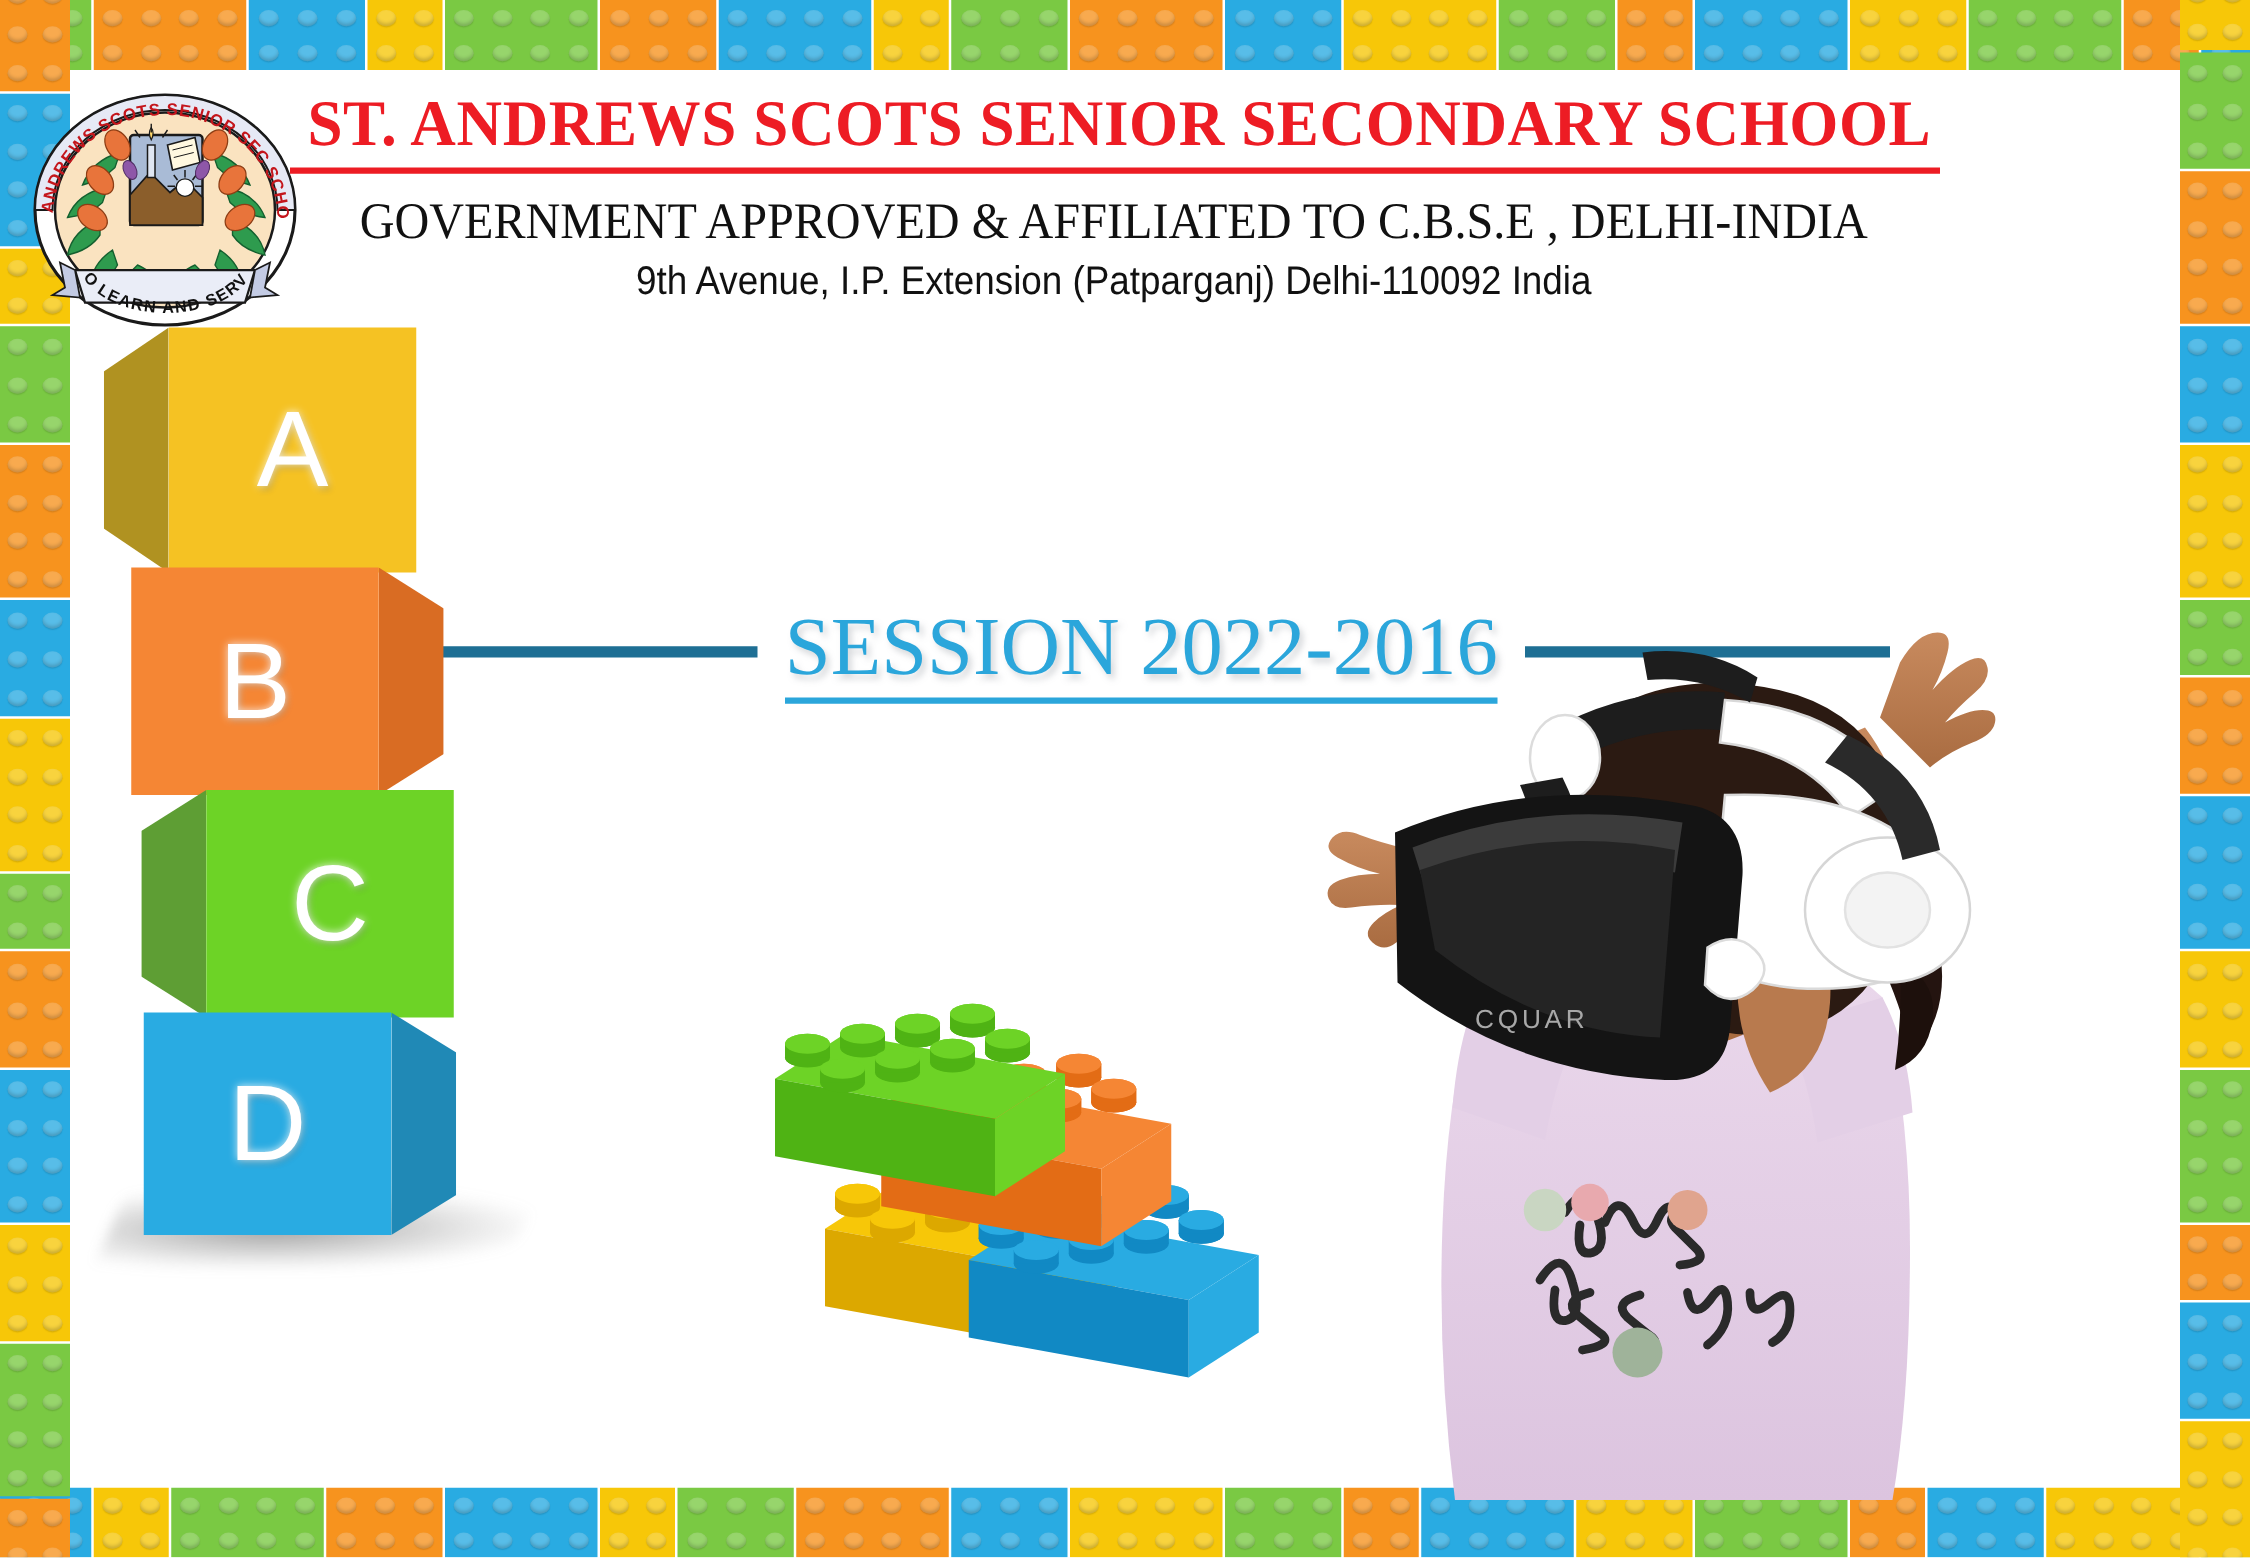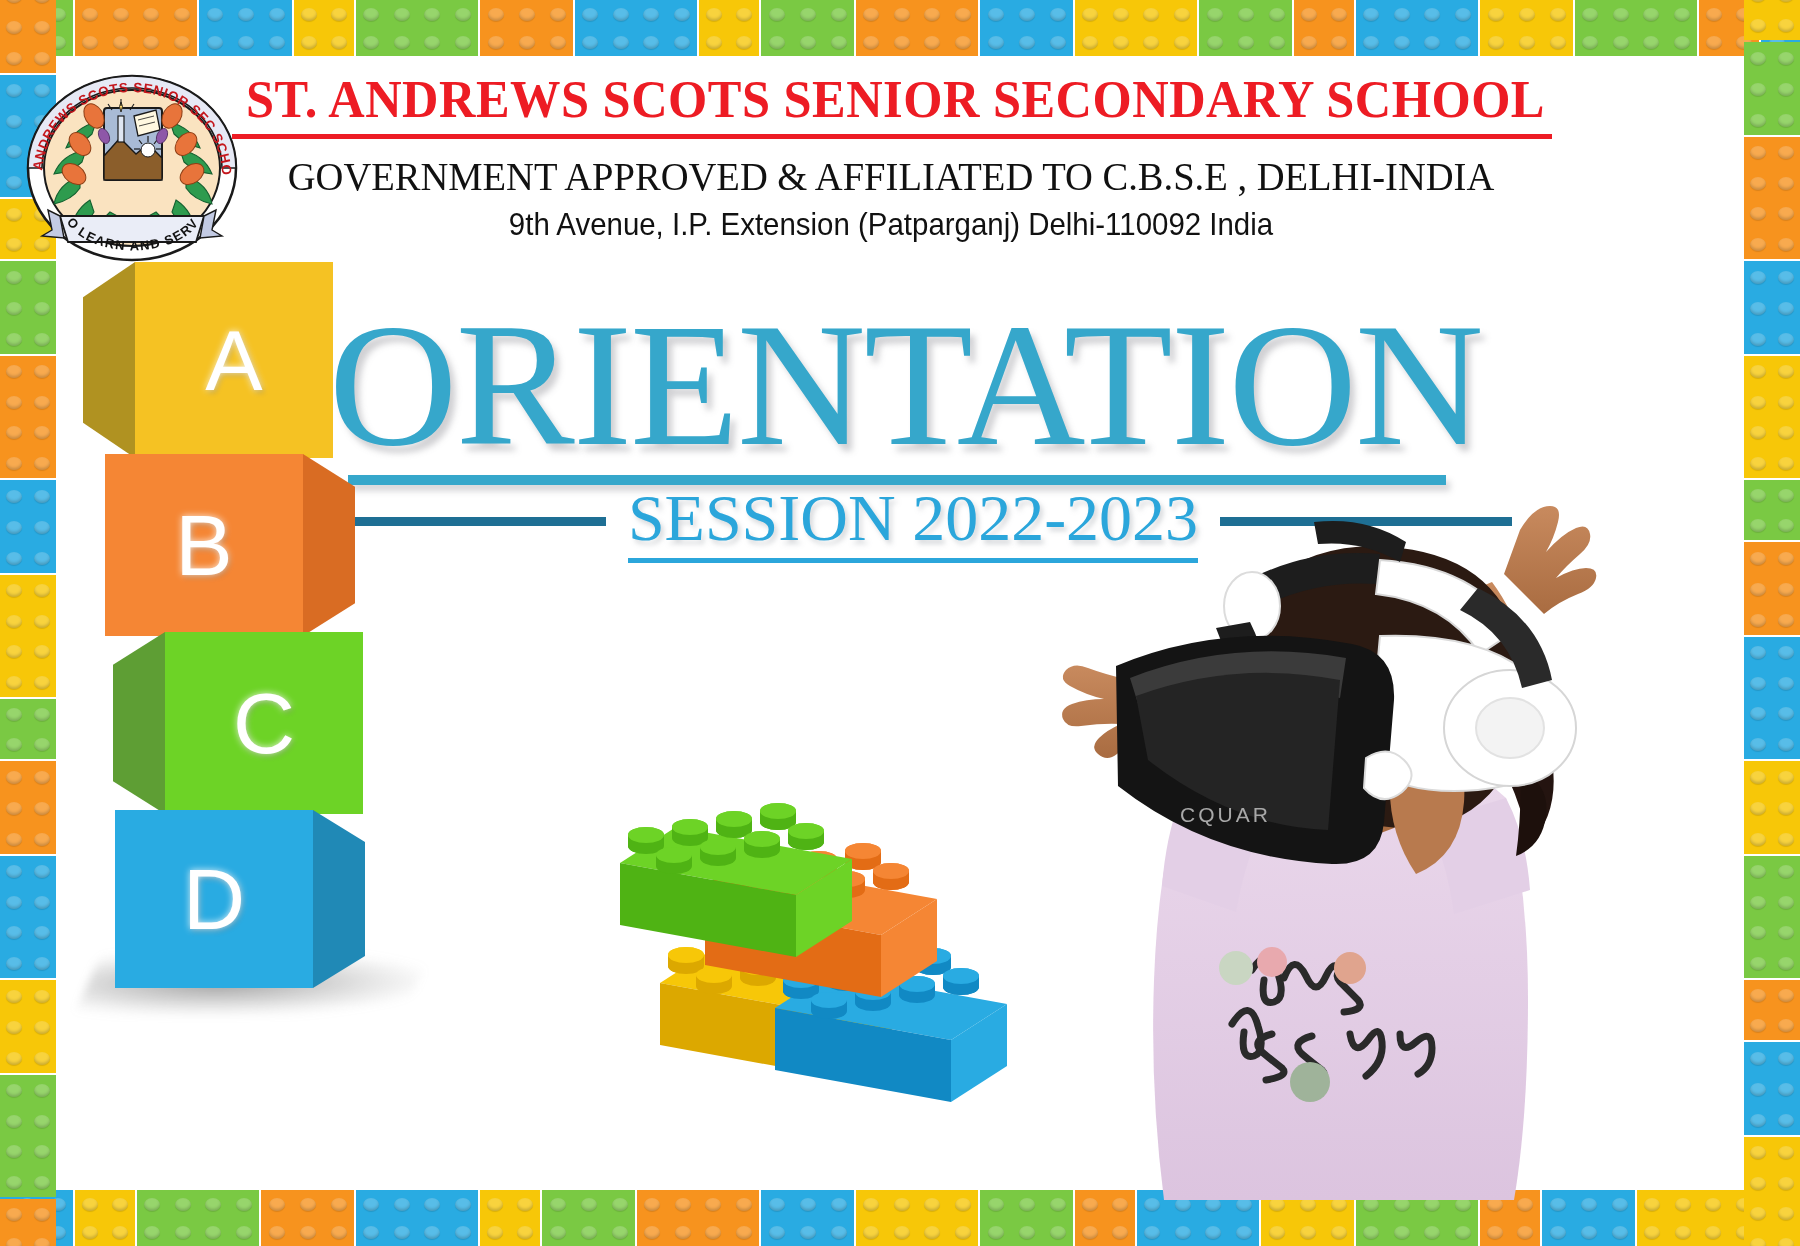--- a/index.html
+++ b/index.html
@@ -685,28 +685,24 @@
         </text>
       </svg>
     </div>
 
     <div class="school-name">ST. ANDREWS SCOTS SENIOR SECONDARY SCHOOL</div>
     <div class="school-rule"></div>
     <div class="affiliation">GOVERNMENT APPROVED &amp; AFFILIATED TO C.B.S.E , DELHI-INDIA</div>
     <div class="address">9th Avenue, I.P. Extension (Patparganj) Delhi-110092 India</div>
   </div>
 
-  <div class="orientation-wrap">
-    <div class="orientation">ORIENTATION</div>
-    <div class="orientation-rule"></div>
-  </div>
 
   <div class="session-row">
     <div class="session-line l"></div>
-    <div class="session-text">SESSION 2022-2023</div>
+    <div class="session-text">SESSION 2022-2016</div>
     <div class="session-line r"></div>
   </div>
 
   <div class="tower">
     <div class="tower-shadow"></div>
     <div class="cube" id="cube-0" style="left:75px;top:10px;width:198px;height:196px;">
       <div class="side left" style="background: rgb(176, 146, 33);"></div>
       <div class="face" style="background: rgb(245, 194, 35);">A</div>
     </div>
     <div class="cube" id="cube-1" style="left:45px;top:202px;width:198px;height:182px;">

